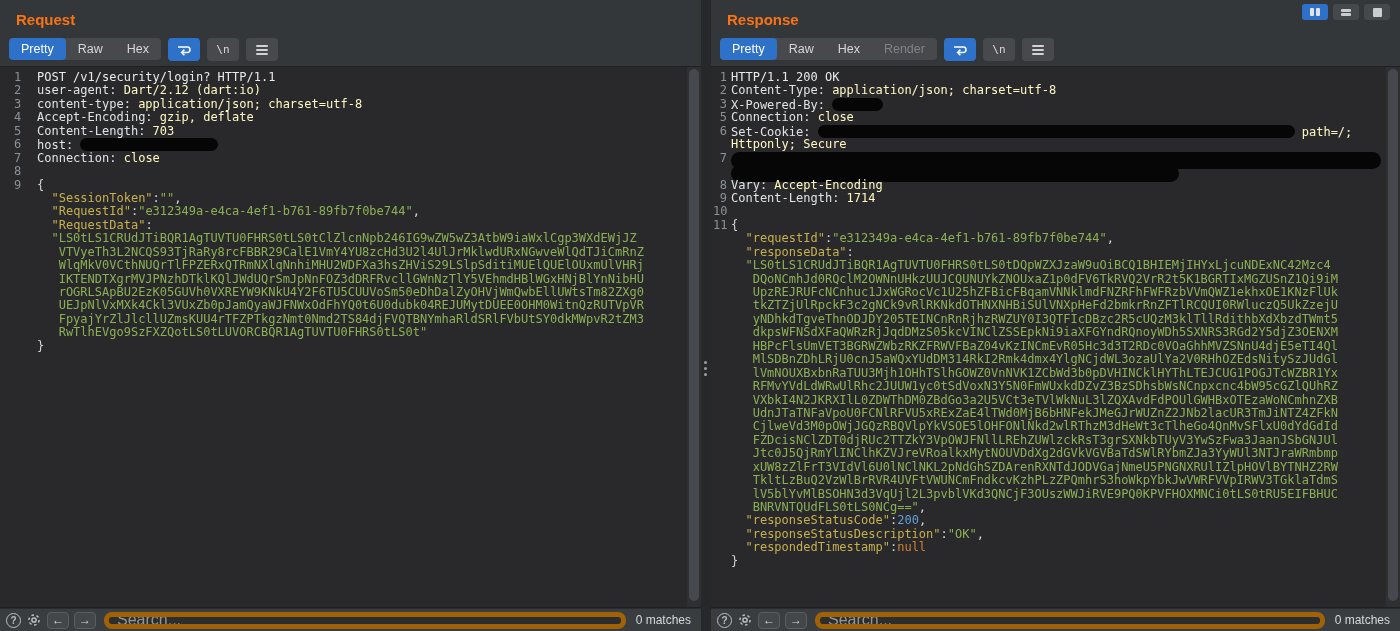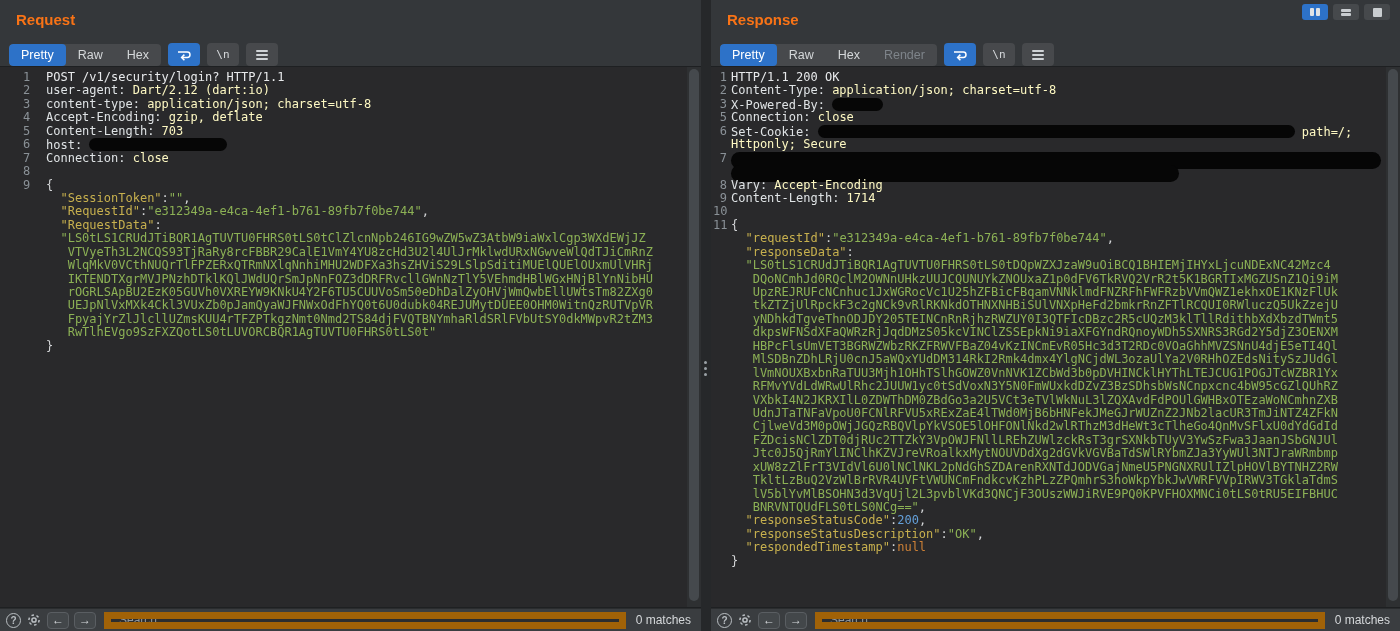--- a/index.html
+++ b/index.html
@@ -5,32 +5,32 @@
   *{margin:0;padding:0;box-sizing:border-box}
   html,body{width:1400px;height:631px;overflow:hidden}
   body{background:#34373a;font-family:"Liberation Sans",sans-serif;position:relative}
   .panel{position:absolute;top:0;height:631px}
   .panel.p0{left:0;width:701px}
   .panel.p1{left:711px;width:689px}
   .gap{position:absolute;left:701px;top:0;width:10px;height:631px;background:#26282a}
   .splitter-dots{position:absolute;left:3px;top:358px;width:4px}
   .splitter-dots i{display:block;width:3px;height:3px;border-radius:50%;background:#9aa1a6;margin:3px 0}
   .ptitle{height:38px;padding:11px 12px 0 16px;font-size:15px;font-weight:bold;color:#f97316}
-  .ptabs{height:28px;display:flex;align-items:flex-end;padding-left:9px}
+  .ptabs{height:28px;display:flex;align-items:flex-start;padding-left:9px}
   .tabgroup{display:flex;background:#47494c;border-radius:4px;overflow:hidden}
   .tab{padding:4px 12px;font-size:12.5px;color:#d4d7d9;cursor:default}
   .tab.active{background:#2d72c8;color:#fff;border-radius:4px}
   .tab.disabled{color:#7e848a}
   .iconbtn{width:32px;height:23px;background:#47494c;border-radius:4px;margin-left:7px;display:flex;align-items:center;justify-content:center}
   .iconbtn.active{background:#2d72c8}
   .iconbtn .nl{font-family:"DejaVu Sans Mono",monospace;font-size:11px;color:#d7dadd}
   .burger i{display:block;width:12px;height:2px;background:#cfd3d6;margin:2px 0;border-radius:1px}
   .editor{position:absolute;left:0;right:0;top:66px;height:542px;background:#29292b;border-top:1px solid #1e2022;border-bottom:1px solid #1e2022;overflow:hidden}
   .code{padding-top:4px}
-  .p0 .code{padding-left:23px}
+  .p0 .code{padding-left:14px}
   .p1 .code{padding-left:2px}
   .row{height:13.45px;line-height:13.45px;font-family:"DejaVu Sans Mono",monospace;font-size:12px;white-space:pre}
   .ln{display:inline-block;text-align:right;color:#8a9197;vertical-align:top}
   .p0 .ln{width:7px;margin-right:16px}
   .p1 .ln{width:14px;margin-right:4px}
   .h1{color:#e8eaec}
   .hn{color:#dfe3e5}
   .hv{color:#fef9c3}
   .k{color:#c7b04e}
   .s{color:#8cb155}
@@ -38,21 +38,21 @@
   .n{color:#64a0da}
   .x{color:#cf8136}
   .r{display:inline-block;height:13px;background:#060606;border-radius:8px;vertical-align:-2px}
   .r.rt{height:17px;border-radius:9px;vertical-align:-4px}
   .vscroll{position:absolute;top:0;right:0;bottom:0;width:14px;background:#2e3032}
   .vscroll .thumb{position:absolute;left:2px;right:2px;top:2px;bottom:6px;background:#45494d;border-radius:6px}
   .pstatus{position:absolute;left:0;right:0;bottom:0;height:23px;background:#3a3d40;border-top:1px solid #2a2c2e;display:flex;align-items:center;padding:0 10px 0 6px}
   .help{width:15px;height:15px;border:1.5px solid #b9bec2;border-radius:50%;color:#b9bec2;font-size:10px;font-weight:bold;text-align:center;line-height:13px;flex:none}
   .gear{margin-left:5px;flex:none;display:flex}
   .navbtn{width:22px;height:17px;margin-left:5px;background:#43474a;border:1px solid #5a5e62;border-radius:4px;color:#d7dadd;font-size:12px;line-height:15px;text-align:center;flex:none}
-  .searchbox{flex:1;height:17px;margin-left:8px;background:#2b2d2f;border:7px solid #a16207;border-radius:0;color:#ccd0d3;font-size:12px;padding:0 8px;outline:none}
+  .searchbox{flex:1;height:17px;margin-left:8px;background:#2b2d2f;border:5px solid #a16207;border-radius:8px;color:#ccd0d3;font-size:16px;padding:0 8px;outline:none}
   .searchbox::placeholder{color:#8f969c}
   .matches{margin-left:10px;font-size:12px;color:#d5d8da;flex:none}
   .viewbtns{position:absolute;top:4px;right:10px;display:flex}
   .vbtn{width:26px;height:16px;border-radius:3px;background:#46494c;margin-left:5px;display:flex;align-items:center;justify-content:center}
   .vbtn.active{background:#2d72c8}
   .vbtn .vb{width:4px;height:8px;background:#dfe3e6;margin:0 1px;border-radius:1px}
   .vbtn .hb{display:block;width:10px;height:3px;background:#c9cdd0;margin:1px 0;border-radius:1px}
   .vbtn .sq{width:9px;height:9px;background:#c9cdd0;border-radius:1px}
 </style>
 </head>

